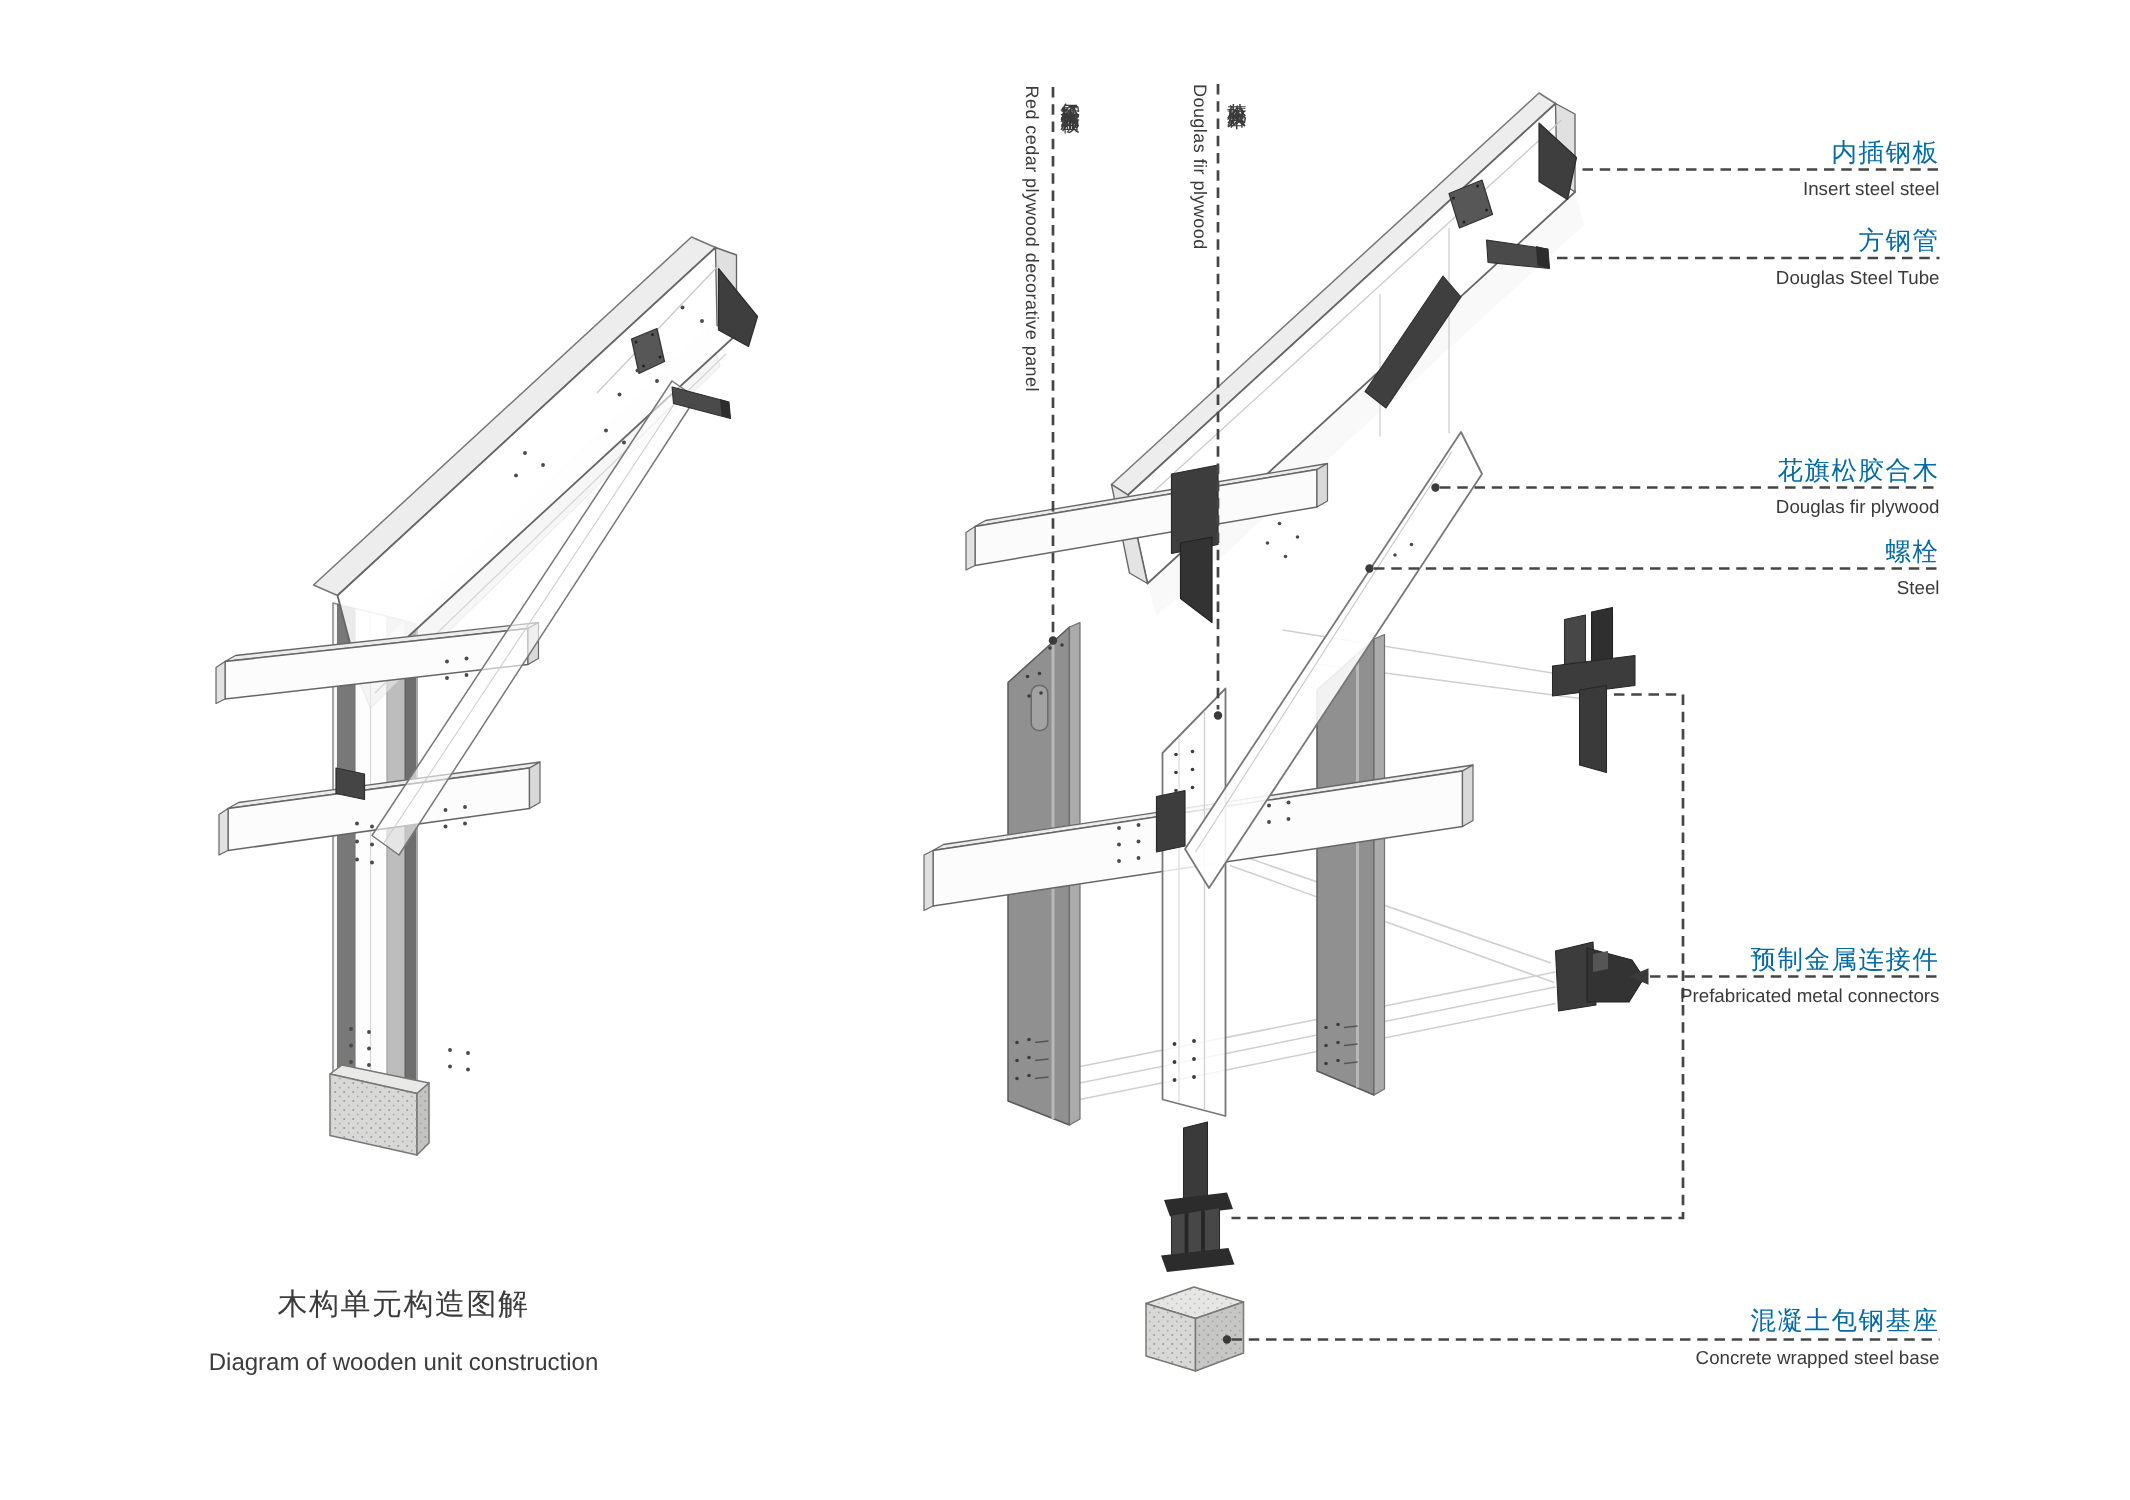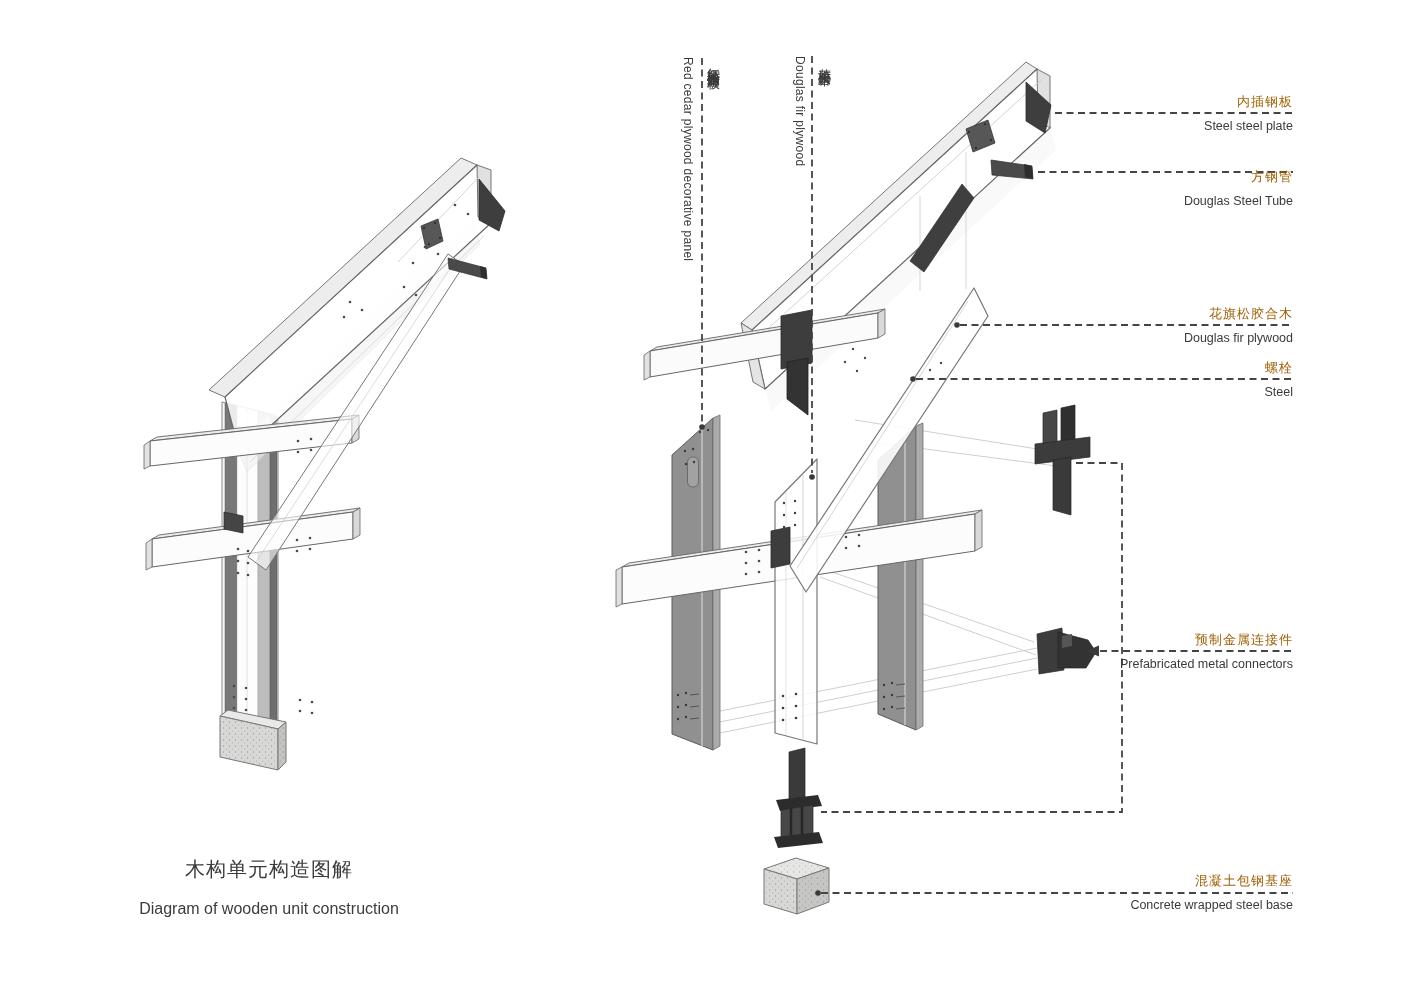--- a/index.html
+++ b/index.html
@@ -1,20 +1,20 @@
 <!DOCTYPE html>
 <html><head>
 <meta charset="utf-8">
 <style>
   html,body{margin:0;padding:0;background:#ffffff;}
   #stage{position:relative;width:1420px;height:1000px;background:#fff;overflow:hidden;
          font-family:"Liberation Sans","DejaVu Sans",sans-serif;color:#3a3a3a;}
   #drawing-svg{position:absolute;left:0;top:0;}
   .side-label{position:absolute;right:127px;text-align:right;white-space:nowrap;}
-  .side-label .zh{font-size:13px;line-height:18px;letter-spacing:1px;color:#a16207;}
+  .side-label .zh{font-size:17px;line-height:18px;letter-spacing:1px;color:#0369a1;}
   .side-label .en{font-size:12.5px;line-height:16px;margin-top:7px;color:#3a3a3a;}
   .v-en{position:absolute;writing-mode:vertical-rl;text-orientation:mixed;
         font-size:12px;letter-spacing:.3px;color:#3a3a3a;white-space:nowrap;}
   .v-zh{position:absolute;writing-mode:vertical-rl;text-orientation:upright;
         font-size:13px;letter-spacing:1px;color:#3a3a3a;white-space:nowrap;}
   #title-block{position:absolute;left:128px;top:856px;width:282px;text-align:center;}
   #title-block .zh{font-size:20px;letter-spacing:1px;color:#3c3c3c;}
   #title-block .en{font-size:16px;margin-top:17px;color:#3c3c3c;}
 </style>
 </head>
@@ -328,23 +328,23 @@
   </g>
 </svg>
 
 <span class="v-en" style="left:681px;top:57px">Red cedar plywood decorative panel</span>
 <span class="v-zh" style="left:704px;top:58px">红雪松胶合木饰面板</span>
 <span class="v-en" style="left:793px;top:56px">Douglas fir plywood</span>
 <span class="v-zh" style="left:815px;top:58px">花旗松胶合木</span>
 
 <div class="side-label" style="top:93px">
   <div class="zh">内插钢板</div>
-  <div class="en">Steel steel plate</div>
-</div>
-<div class="side-label" style="top:168px">
+  <div class="en">Insert steel steel</div>
+</div>
+<div class="side-label" style="top:152px">
   <div class="zh">方钢管</div>
   <div class="en">Douglas Steel Tube</div>
 </div>
 <div class="side-label" style="top:305px">
   <div class="zh">花旗松胶合木</div>
   <div class="en">Douglas fir plywood</div>
 </div>
 <div class="side-label" style="top:359px">
   <div class="zh">螺栓</div>
   <div class="en">Steel</div>

